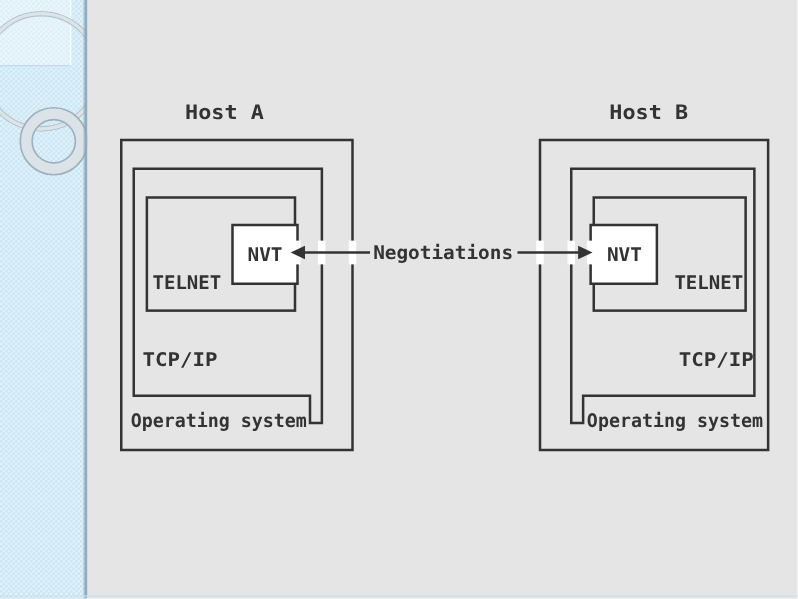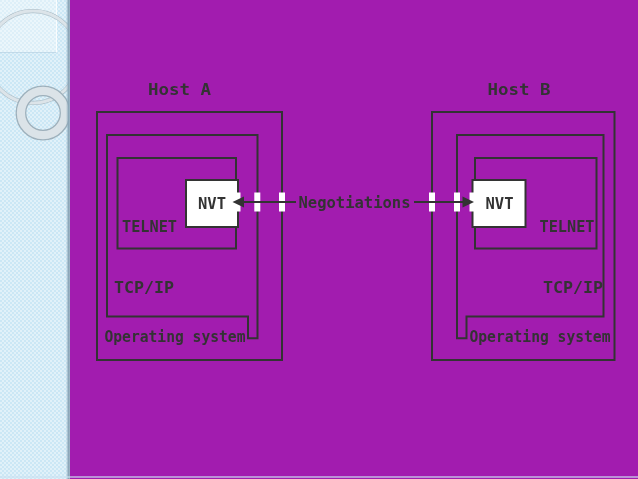--- a/index.html
+++ b/index.html
@@ -1,17 +1,17 @@
 <!DOCTYPE html>
 <html><head>
 <meta charset="utf-8">
 <style>
   html,body{margin:0;padding:0;background:#fff}
   body{width:638px;height:479px;font-family:"DejaVu Sans Mono","Liberation Mono",monospace}
-  .slide{position:relative;width:638px;height:479px;background:#a21caf;overflow:hidden}
+  .slide{position:relative;width:638px;height:479px;background:#e5e5e5;overflow:hidden}
 
   
   .strip{
     position:absolute;left:0;top:0;width:70px;height:479px;
     background-color:#cbe7f5;
     background-image:
       linear-gradient(45deg,rgba(255,255,255,.42) 25%,transparent 25%,transparent 75%,rgba(255,255,255,.42) 75%),
       linear-gradient(45deg,rgba(255,255,255,.42) 25%,transparent 25%,transparent 75%,rgba(255,255,255,.42) 75%);
     background-position:0 0,2px 2px;
     background-size:4px 4px;

